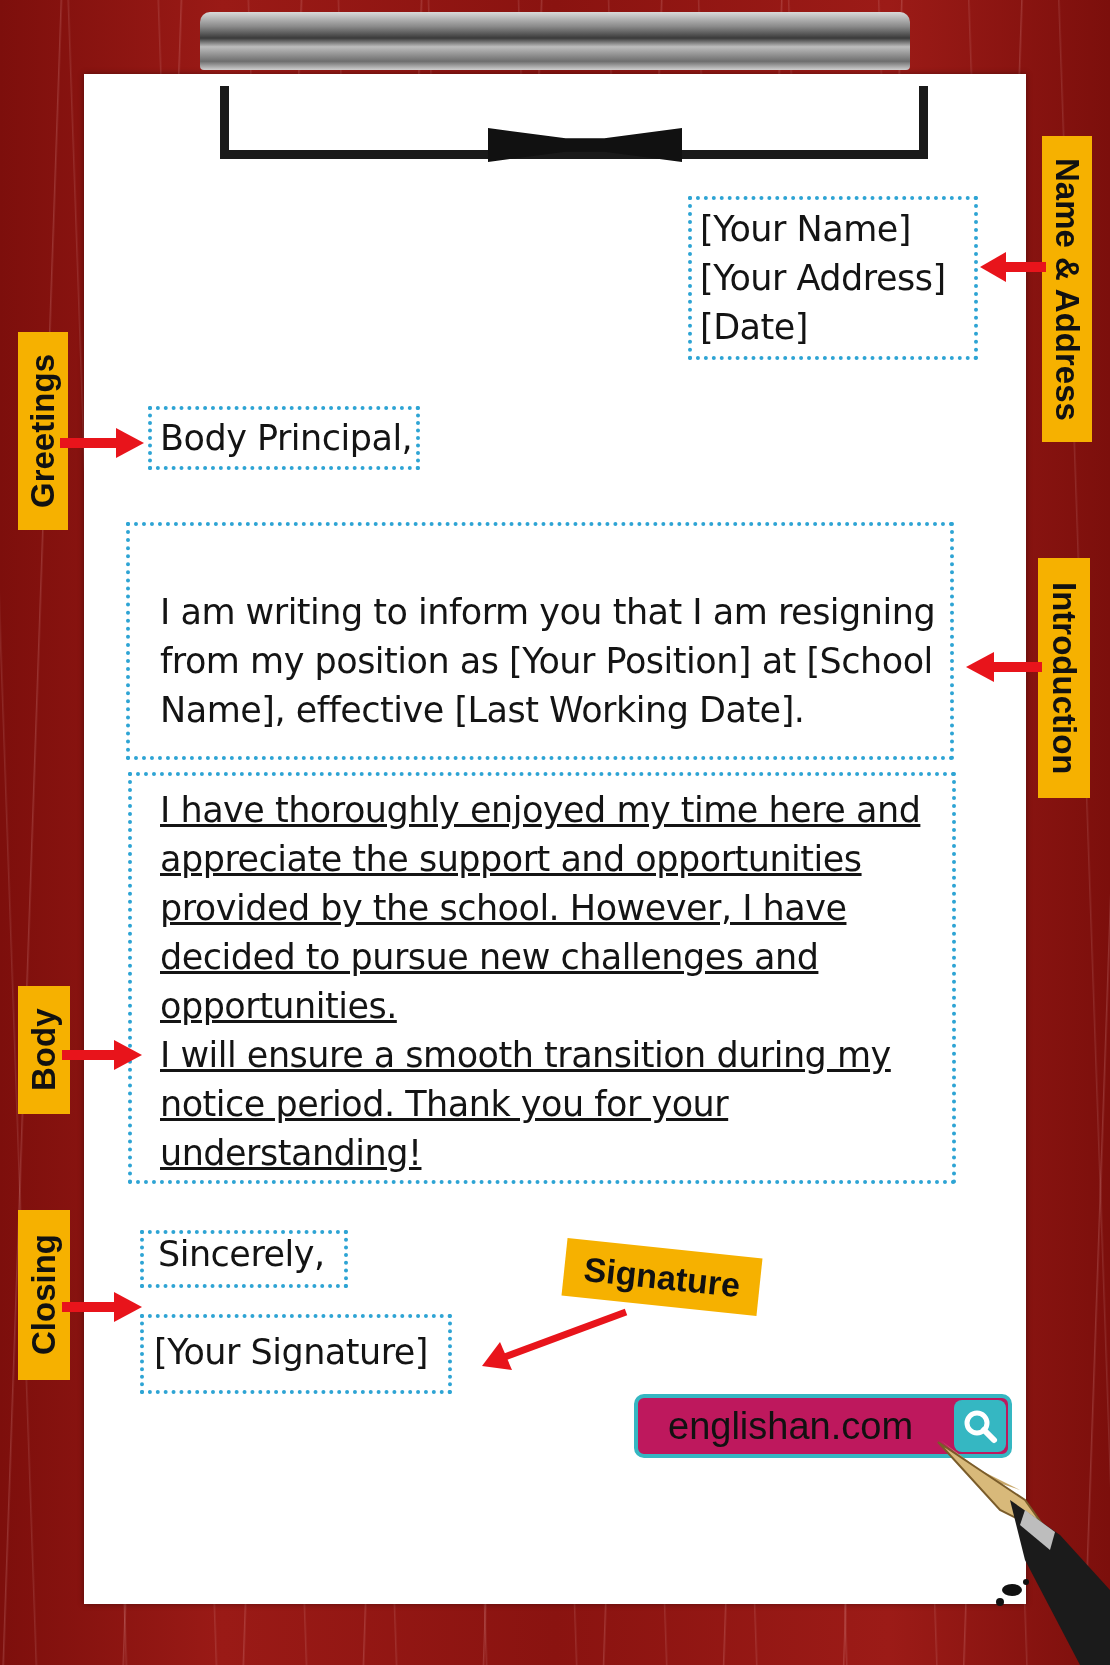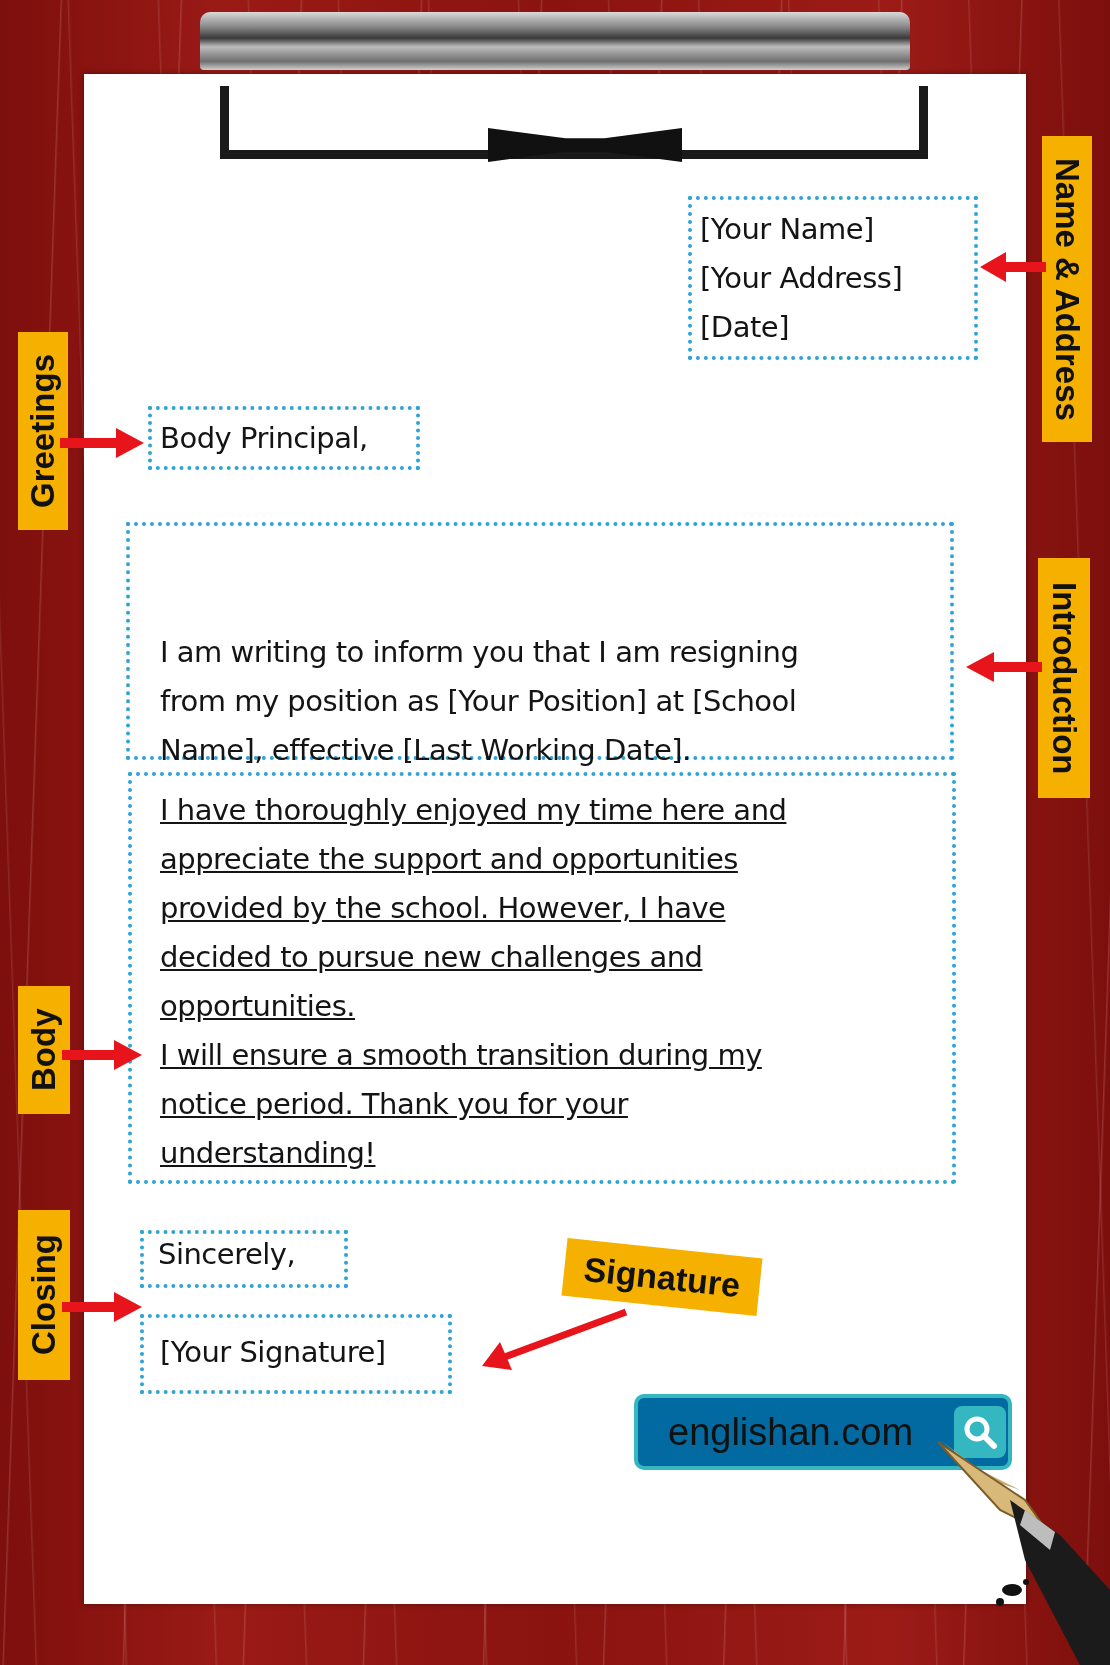--- a/index.html
+++ b/index.html
@@ -36,35 +36,35 @@
     clip-path: polygon(0 0, 40% 30%, 60% 30%, 100% 0, 100% 100%, 60% 70%, 40% 70%, 0 100%);
   }
   .dotbox {
     position: absolute;
     border: 4px dotted #2ea4d4;
     box-sizing: border-box;
   }
   .txt {
     position: absolute; color: #141414;
     font-family: "DejaVu Sans", sans-serif;
-    font-size: 29px; line-height: 49px; letter-spacing: -0.5px;
+    font-size: 35px; line-height: 49px; letter-spacing: -0.5px;
     white-space: pre-line;
   }
   .label {
     position: absolute; background: #f6b100; color: #111;
     font-family: "Liberation Sans", sans-serif; font-weight: bold; font-size: 33px;
     display: flex; align-items: center; justify-content: center;
     box-sizing: border-box;
   }
   .vert-up { writing-mode: vertical-rl; transform: rotate(180deg); }
   .vert-down { writing-mode: vertical-rl; }
   .arrow { position: absolute; }
   .search-box {
-    position: absolute; left: 634px; top: 1394px; width: 378px; height: 76px;
-    border: 4px solid #35b7c2; border-radius: 10px; background: #0369a1;
+    position: absolute; left: 634px; top: 1394px; width: 378px; height: 64px;
+    border: 4px solid #35b7c2; border-radius: 10px; background: #be185d;
     box-sizing: border-box; display: flex; align-items: center;
   }
   .search-text {
     font-family: "Liberation Sans", sans-serif; font-size: 38px; color: #111;
     padding-left: 30px; flex: 1;
   }
   .search-btn {
     width: 52px; height: 52px; background: #35b7c2; border-radius: 8px;
     margin-right: 2px; display: flex; align-items: center; justify-content: center;
   }
@@ -92,21 +92,21 @@
 
 <div class="dotbox" style="left:148px; top:406px; width:272px; height:64px;"></div>
 <div class="txt" style="left:160px; top:414px;">Body Principal,</div>
 <div class="label vert-up" style="left:18px; top:332px; width:50px; height:198px;">Greetings</div>
 <svg class="arrow" style="left:60px; top:426px;" width="84" height="34" viewBox="0 0 84 34">
   <rect x="0" y="12" width="60" height="10" fill="#e8141b"></rect>
   <polygon points="84,17 56,2 56,32" fill="#e8141b"></polygon>
 </svg>
 
 <div class="dotbox" style="left:126px; top:522px; width:828px; height:238px;"></div>
-<div class="txt" style="left:160px; top:588px;margin-top:40px;">I am writing to inform you that I am resigning
+<div class="txt" style="left:160px; top:588px;">I am writing to inform you that I am resigning
 from my position as [Your Position] at [School
 Name], effective [Last Working Date].</div>
 <div class="label vert-down" style="left:1038px; top:558px; width:52px; height:240px;">Introduction</div>
 <svg class="arrow" style="left:966px; top:650px;" width="76" height="34" viewBox="0 0 76 34">
   <rect x="22" y="12" width="54" height="10" fill="#e8141b"></rect>
   <polygon points="0,17 28,2 28,32" fill="#e8141b"></polygon>
 </svg>
 
 <div class="dotbox" style="left:128px; top:772px; width:828px; height:412px;"></div>
 <div class="txt" style="left:160px; top:786px;text-decoration:underline;">I have thoroughly enjoyed my time here and
@@ -119,21 +119,21 @@
 understanding!</div>
 <div class="label vert-up" style="left:18px; top:986px; width:52px; height:128px;">Body</div>
 <svg class="arrow" style="left:62px; top:1038px;" width="80" height="34" viewBox="0 0 80 34">
   <rect x="0" y="12" width="56" height="10" fill="#e8141b"></rect>
   <polygon points="80,17 52,2 52,32" fill="#e8141b"></polygon>
 </svg>
 
 <div class="dotbox" style="left:140px; top:1230px; width:208px; height:58px;"></div>
 <div class="txt" style="left:158px; top:1230px;">Sincerely,</div>
 <div class="dotbox" style="left:140px; top:1314px; width:312px; height:80px;"></div>
-<div class="txt" style="left:160px; top:1328px;">[Your Signature]</div>
+<div class="txt" style="left:154px; top:1328px;">[Your Signature]</div>
 <div class="label vert-up" style="left:18px; top:1210px; width:52px; height:170px;">Closing</div>
 <svg class="arrow" style="left:62px; top:1290px;" width="80" height="34" viewBox="0 0 80 34">
   <rect x="0" y="12" width="56" height="10" fill="#e8141b"></rect>
   <polygon points="80,17 52,2 52,32" fill="#e8141b"></polygon>
 </svg>
 
 <div class="label" style="left:564px; top:1248px; width:196px; height:58px; transform: rotate(6deg); font-size:34px;">Signature</div>
 <svg class="arrow" style="left:478px; top:1306px;" width="152" height="66" viewBox="0 0 152 66">
   <line x1="148" y1="6" x2="24" y2="52" stroke="#e8141b" stroke-width="7"></line>
   <polygon points="4,60 22,36 34,64" fill="#e8141b"></polygon>

